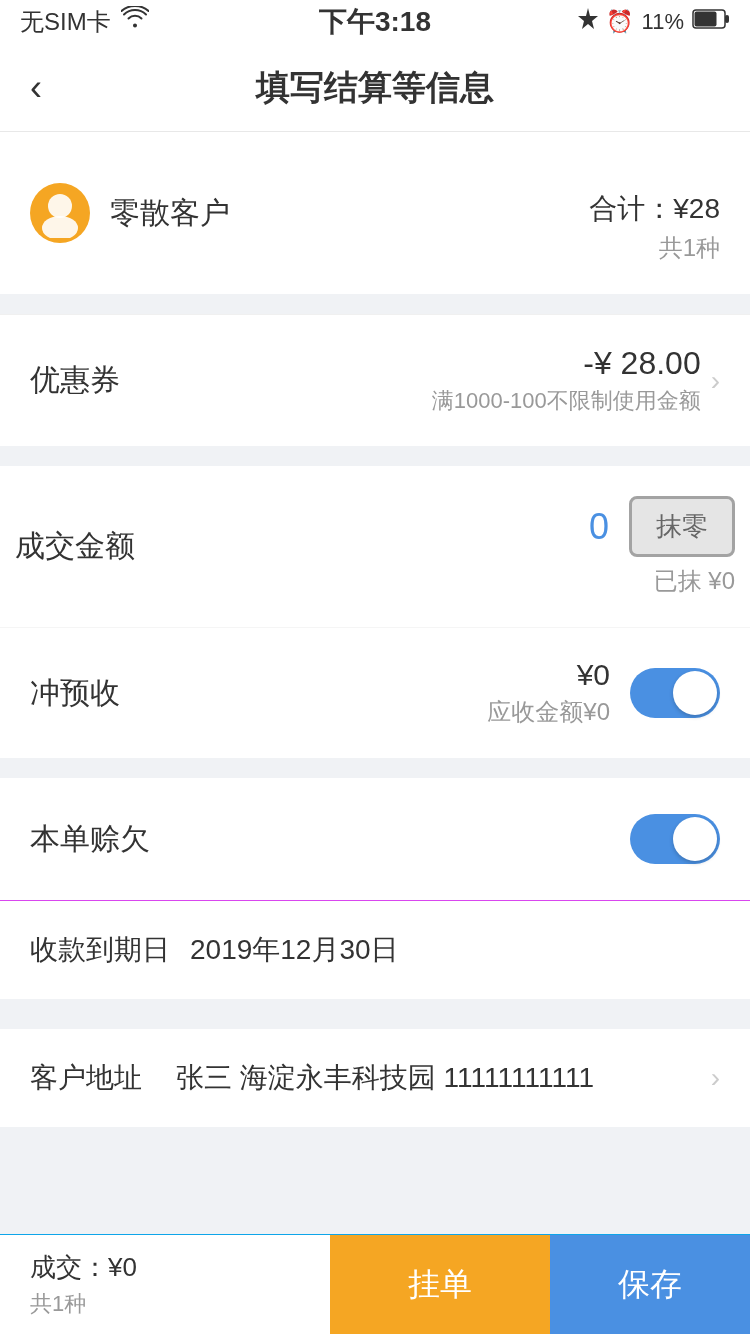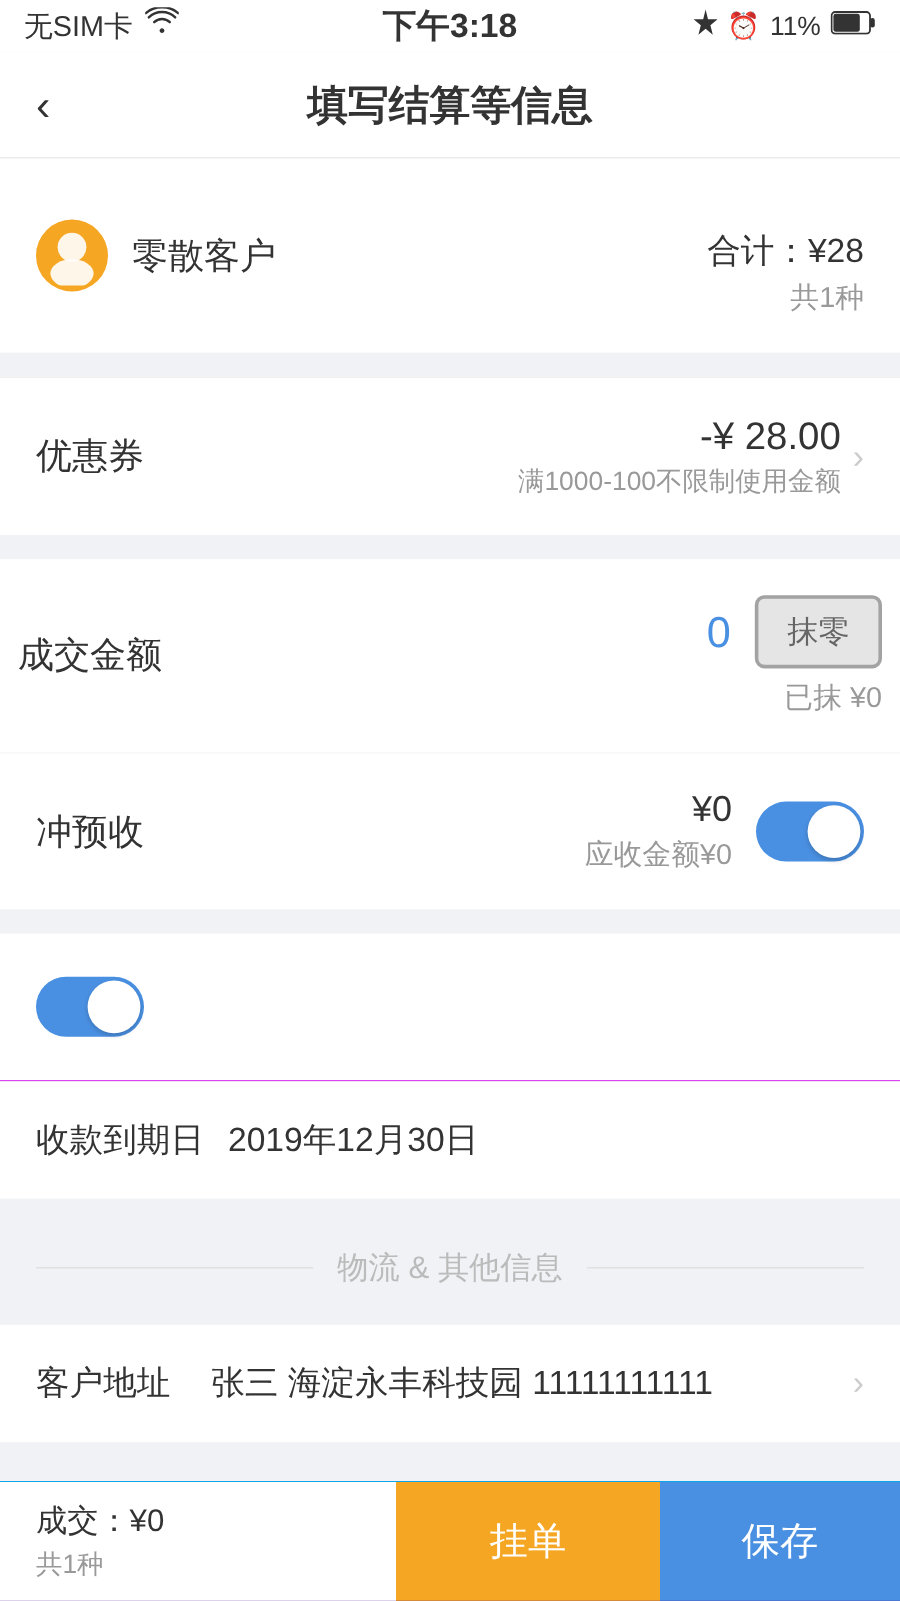--- a/index.html
+++ b/index.html
@@ -477,37 +477,33 @@
       </div>
       <div class="toggle">
         <div class="toggle-knob"></div>
       </div>
     </div>
   </div>
 
   <div class="section-divider"></div>
 
   <div class="debt-section">
+    <span class="debt-label">本单赊欠</span>
     <div class="toggle">
       <div class="toggle-knob"></div>
     </div>
   </div>
 
   <div class="duedate-row">
     <span class="duedate-label">收款到期日</span>
     <span class="duedate-value">2019年12月30日</span>
   </div>
 
   <div class="section-divider"></div>
 
-  <div class="logistics-divider">
-    <div class="logistics-line"></div>
-    <span class="logistics-text">物流 &amp; 其他信息</span>
-    <div class="logistics-line"></div>
-  </div>
 
   <div class="section-divider" style="height:10px;"></div>
 
   <div class="address-row">
     <span class="address-label">客户地址</span>
     <span class="address-value">张三 海淀永丰科技园 11111111111</span>
     <span class="chevron-right">›</span>
   </div>
 
   <div class="bottom-spacer"></div>

